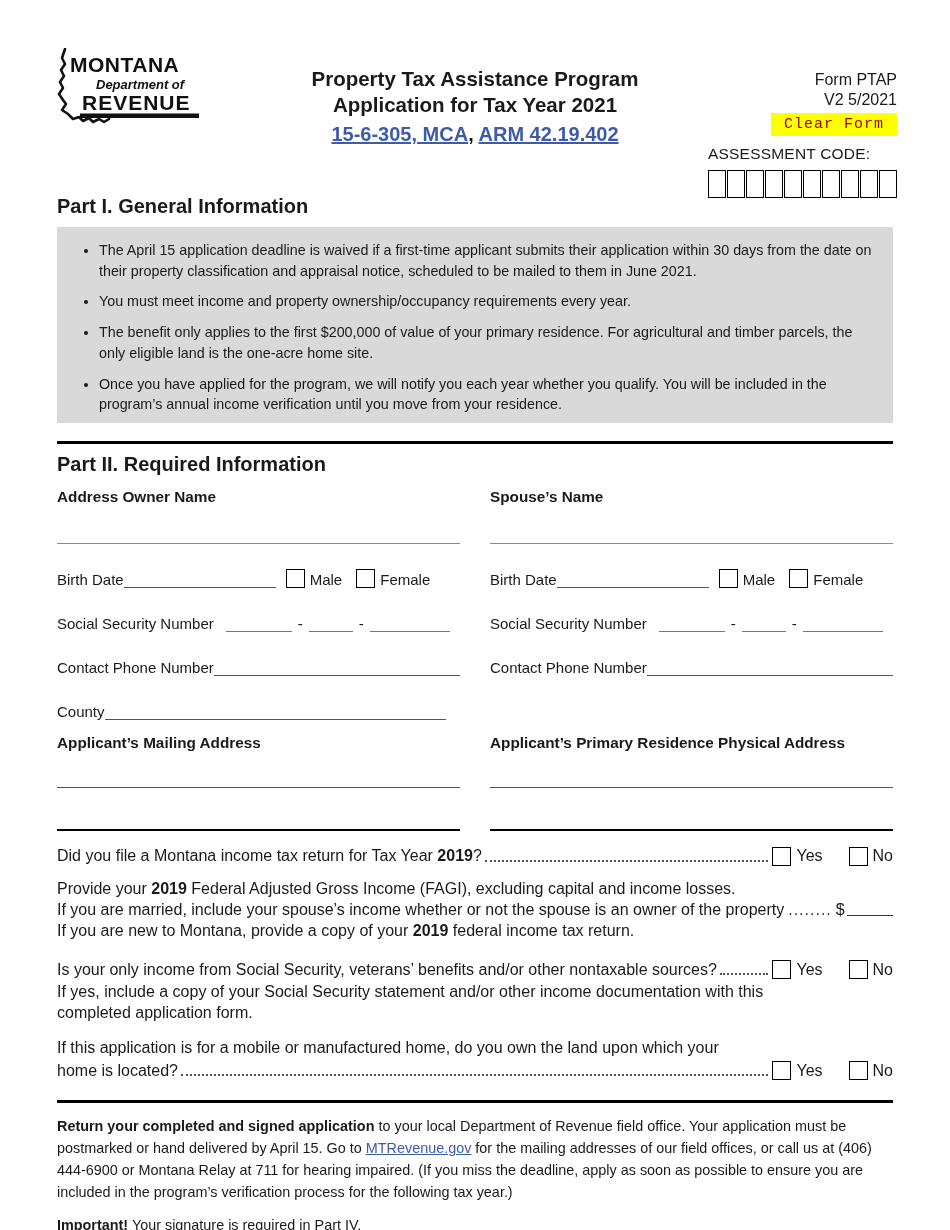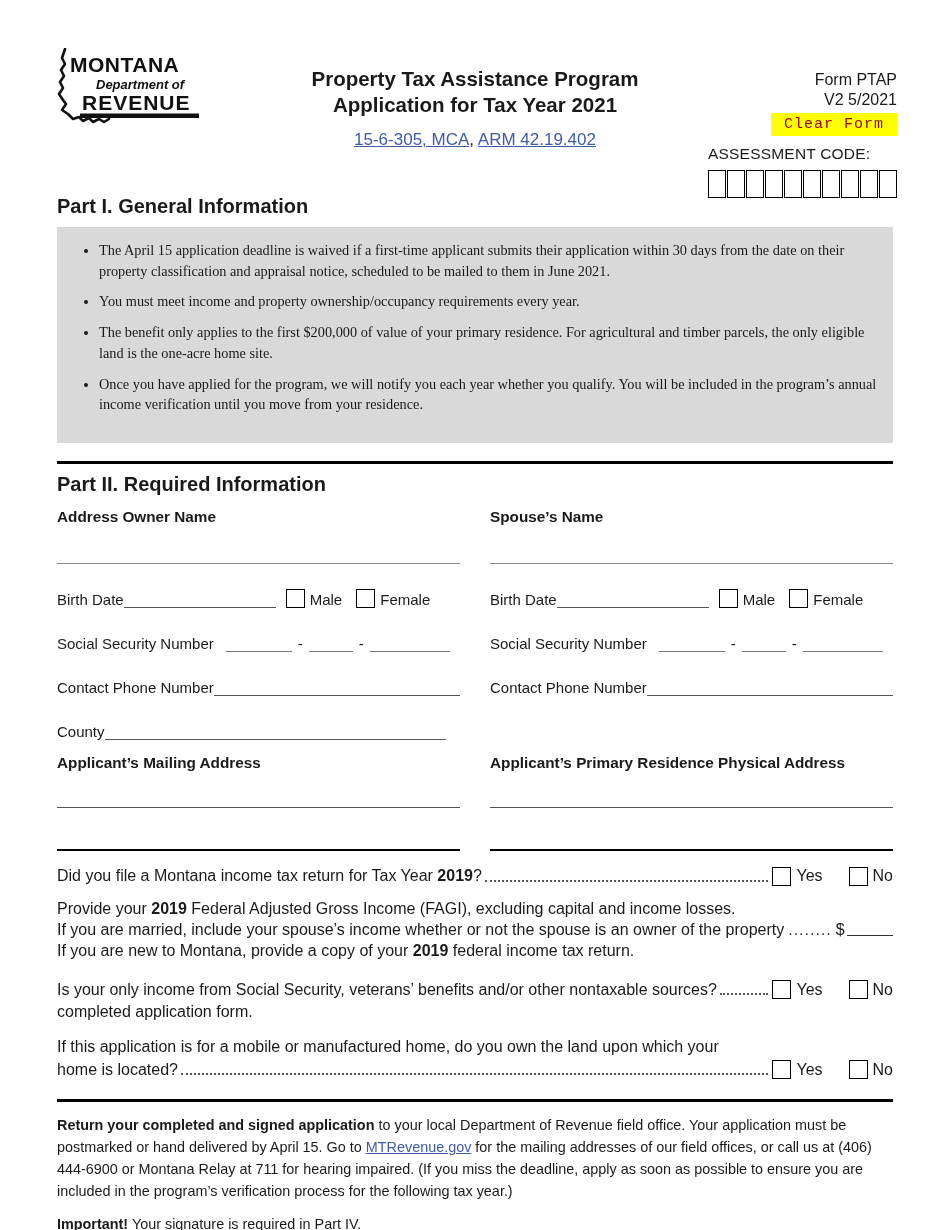--- a/index.html
+++ b/index.html
@@ -9,41 +9,41 @@
     width: 950px; height: 1230px;
     background: #fff;
     font-family: "Liberation Sans", sans-serif;
     color: #1a1a1a;
     overflow: hidden;
   }
   
   .logo { position:absolute; left:52px; top:48px; width:165px; height:88px;text-decoration:underline; }
   .title-block { position:absolute; left:0; right:0; top:66px; text-align:center; }
   .title-line { font-size:20.5px; font-weight:bold; line-height:1.28; }
-  .links-line { margin-top:12px; font-size:17px; }
+  .links-line { margin-top:5px; font-size:20px;font-weight:bold; }
   .link { color: var(--link-blue, #3e5ba8); text-decoration: underline; cursor:pointer; }
   .form-meta { position:absolute; right:53px; top:70px; width:220px; text-align:right; }
   .form-meta .meta-line { font-size:16px; line-height:1.25; }
   .clear-form {
     display:inline-block; border:none; margin-top:3px; padding:3px 13px;
     background: var(--clear-form-bg, #ffff00);
     color: var(--clear-form-text, #990000);
     font-family:"Liberation Mono", monospace; font-size:15px; letter-spacing:1px;
     cursor:pointer;
   }
   .assessment { margin-top:9px; display:inline-block; text-align:left; }
   .assessment-label { font-size:15.5px; letter-spacing:0.2px; }
   .code-boxes { margin-top:7px; display:flex; }
   .code-box { width:18px; height:28px; border:1.7px solid #000; margin-left:1px; background:#fff; }
   .code-box:first-child { margin-left:0; }
 
   
   .main { position:absolute; left:57px; right:57px; top:195px; }
   .part-heading { font-size:20px; font-weight:bold; margin:0 0 9px 0; }
-  .graybox { background: var(--info-box-bg, #d9d9d9); padding:13px 16px 28px 10px;font-family:Liberation Serif, serif; }
+  .graybox { background: var(--info-box-bg, #d9d9d9); padding:13px 16px 8px 10px; }
   .graybox ul { margin:0; padding-left:32px; }
   .graybox li { font-size:14.3px; line-height:1.45; margin-bottom:10px; }
   .graybox li:last-child { margin-bottom:0; }
   .rule-heavy { border:none; border-top:3.5px solid #000; margin:18px 0 0 0; }
   .part2-heading { margin:9px 0 12px 0; }
 
   .columns { display:grid; grid-template-columns:1fr 1fr; column-gap:30px; }
   .field-heading { font-size:15.3px; font-weight:bold; height:20px; }
   .write-line { height:36px; border-bottom:1px solid #8a8a8a; }
   .field-row { height:44px; display:flex; align-items:flex-end; font-size:15px; white-space:nowrap; }
@@ -244,20 +244,21 @@
         <div class="q-row">
           <span class="q-text">Is your only income from Social Security, veterans’ benefits and/or other nontaxable sources?</span>
           <span class="leader"></span>
           <span class="yn">
             <span class="cb"></span>
             <span class="cb-label">Yes</span>
             <span class="cb no-cb"></span>
             <span class="cb-label">No</span>
           </span>
         </div>
+        <div>If yes, include a copy of your Social Security statement and/or other income documentation with this</div>
         <div>completed application form.</div>
       </div>
 
       <div class="q-block q3-block">
         <div>If this application is for a mobile or manufactured home, do you own the land upon which your</div>
         <div class="q-row">
           <span class="q-text">home is located? </span>
           <span class="leader"></span>
           <span class="yn">
             <span class="cb"></span>

